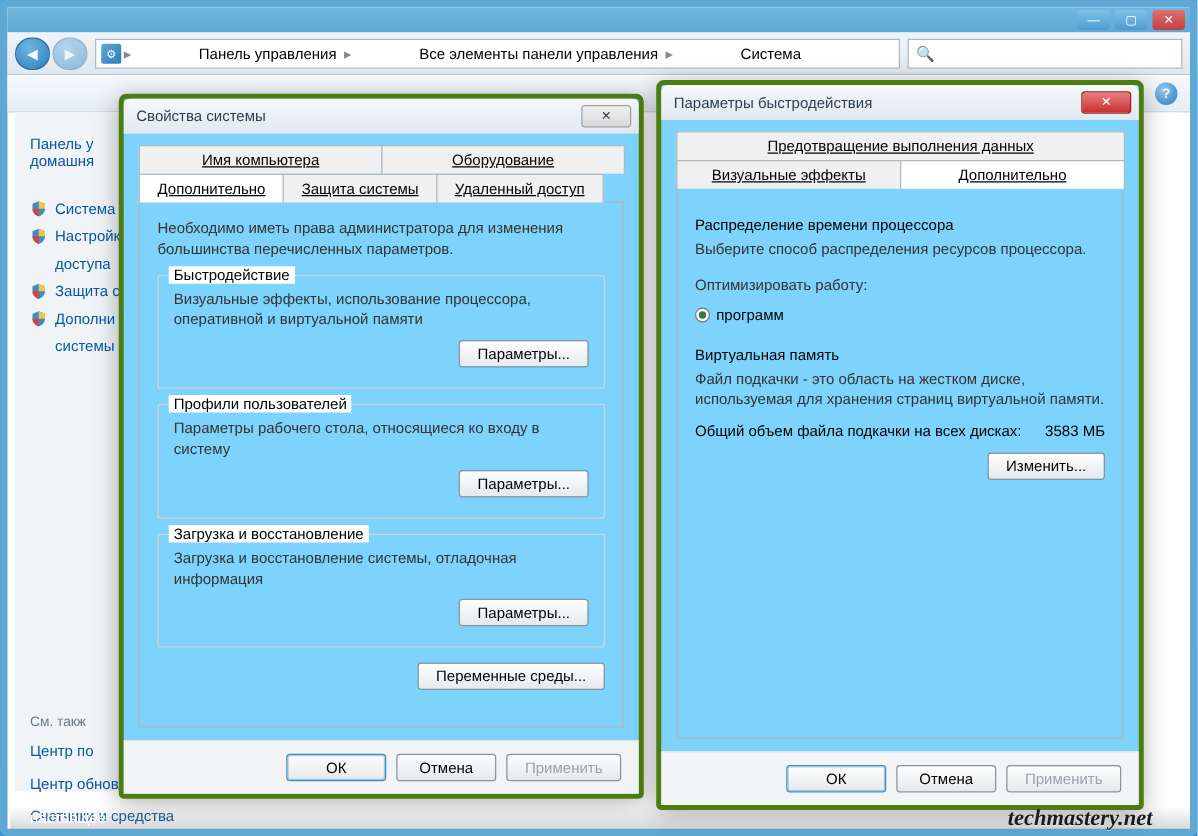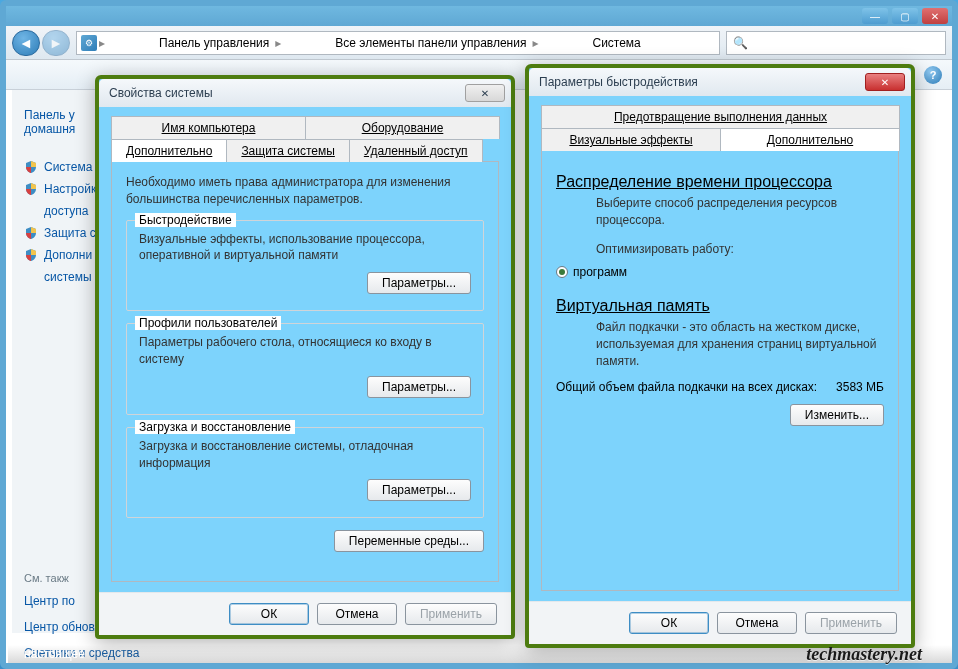--- a/index.html
+++ b/index.html
@@ -63,22 +63,22 @@
 .btn.disabled { color: #9aa2a8; cursor: default; }
 .btn.default { border-color: #3e8dc4; box-shadow: 0 0 0 1px rgba(62,141,196,.4) inset; }
 .dialog-buttons { display: flex; justify-content: flex-end; gap: 8px; padding: 10px 14px; border-top: 1px solid #e4e8ec; background: #f2f4f6; }
 
 .radio-row { display: flex; gap: 18px; margin-top: 8px; align-items: center; }
 .radio { display: flex; align-items: center; gap: 5px; cursor: pointer; }
 .radio-circle { width: 12px; height: 12px; border-radius: 50%; border: 1px solid #6a7a85; display: flex; align-items: center; justify-content: center; background: #fff; }
 .radio-circle.checked::after { content: ""; width: 6px; height: 6px; border-radius: 50%; background: #3a7a3a; }
 
 .perf-section { margin: 10px 0 18px; }
-.perf-head { font-size: 16px; margin-bottom: 4px; text-decoration: underline; }
-.perf-text { font-size: 12px; color: #333; line-height: 1.4; margin-left: 40px; }
+.perf-head { font-size: 12px; margin-bottom: 4px; }
+.perf-text { font-size: 12px; color: #333; line-height: 1.4; }
 .vm-total-row { display: flex; justify-content: space-between; margin-top: 10px; }
 .change-row { text-align: right; margin-top: 10px; }
 
 .watermark { position: absolute; bottom: 4px; right: 36px; font-family: Georgia, serif; font-style: italic; font-weight: bold; font-size: 18px; color: #1a1a1a; text-shadow: 0 1px 0 rgba(255,255,255,.6); z-index: 999; }
 .taskbar-strip { position: absolute; bottom: 0; left: 2px; right: 0; height: 18px; background: linear-gradient(180deg, rgba(255,255,255,.15), rgba(0,0,0,.15)); color: #fff; font-size: 11px; padding-left: 16px; display: flex; align-items: center; z-index: 0; }
 </style>
 </head>
 <body>
 
 <div class="explorer-window">

